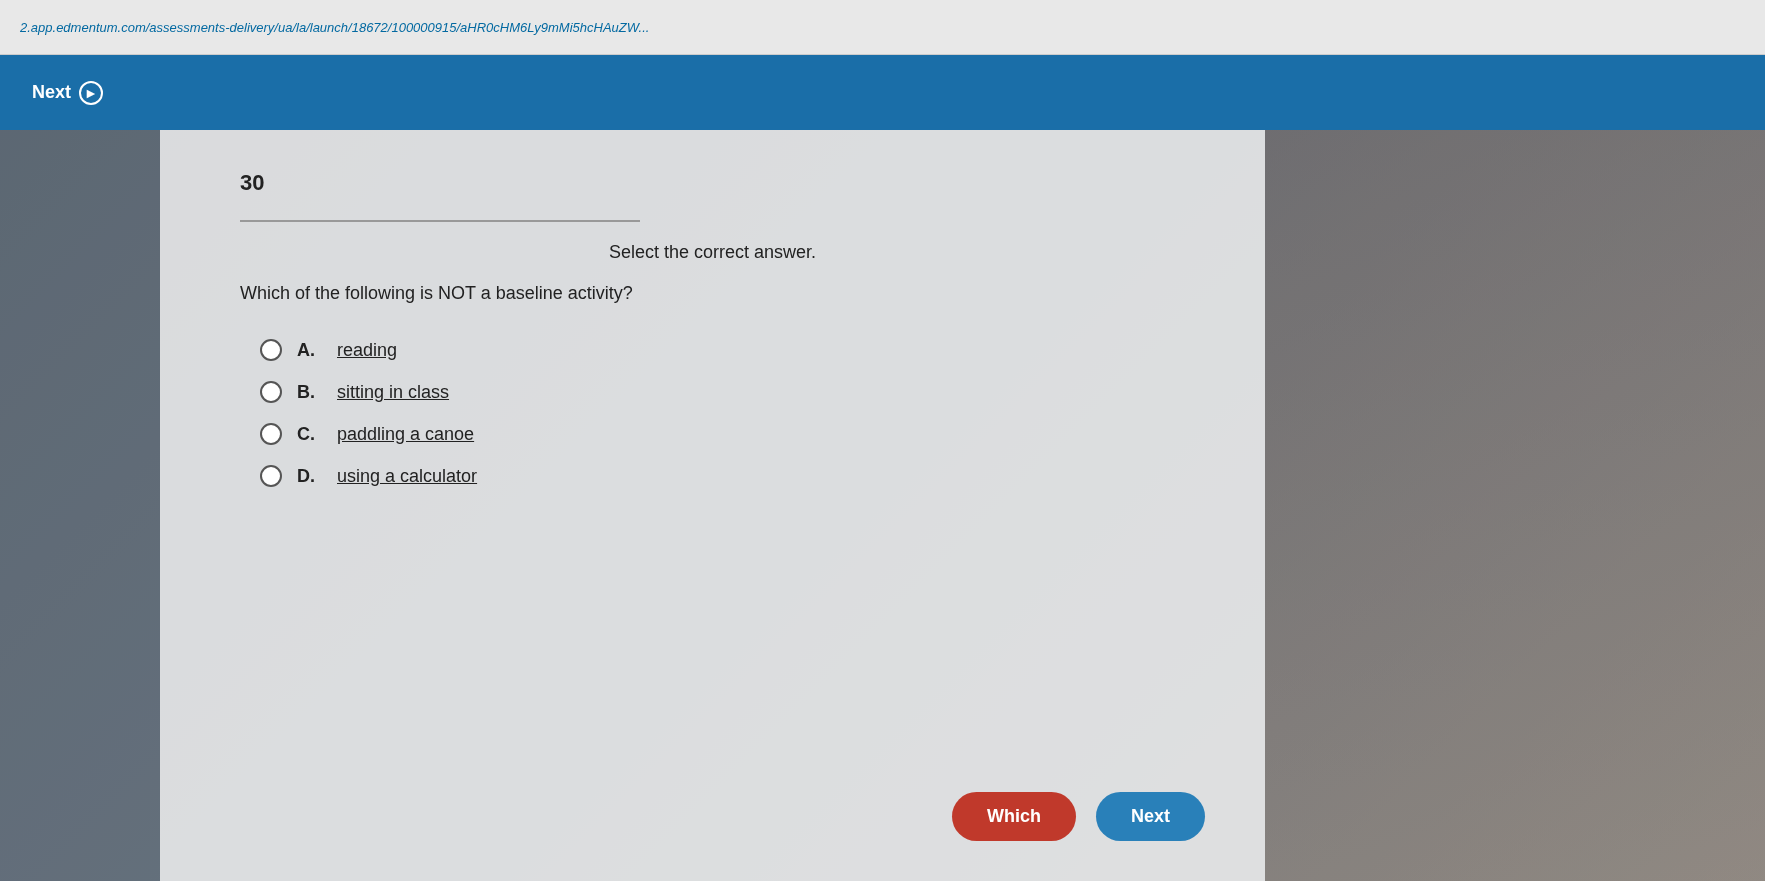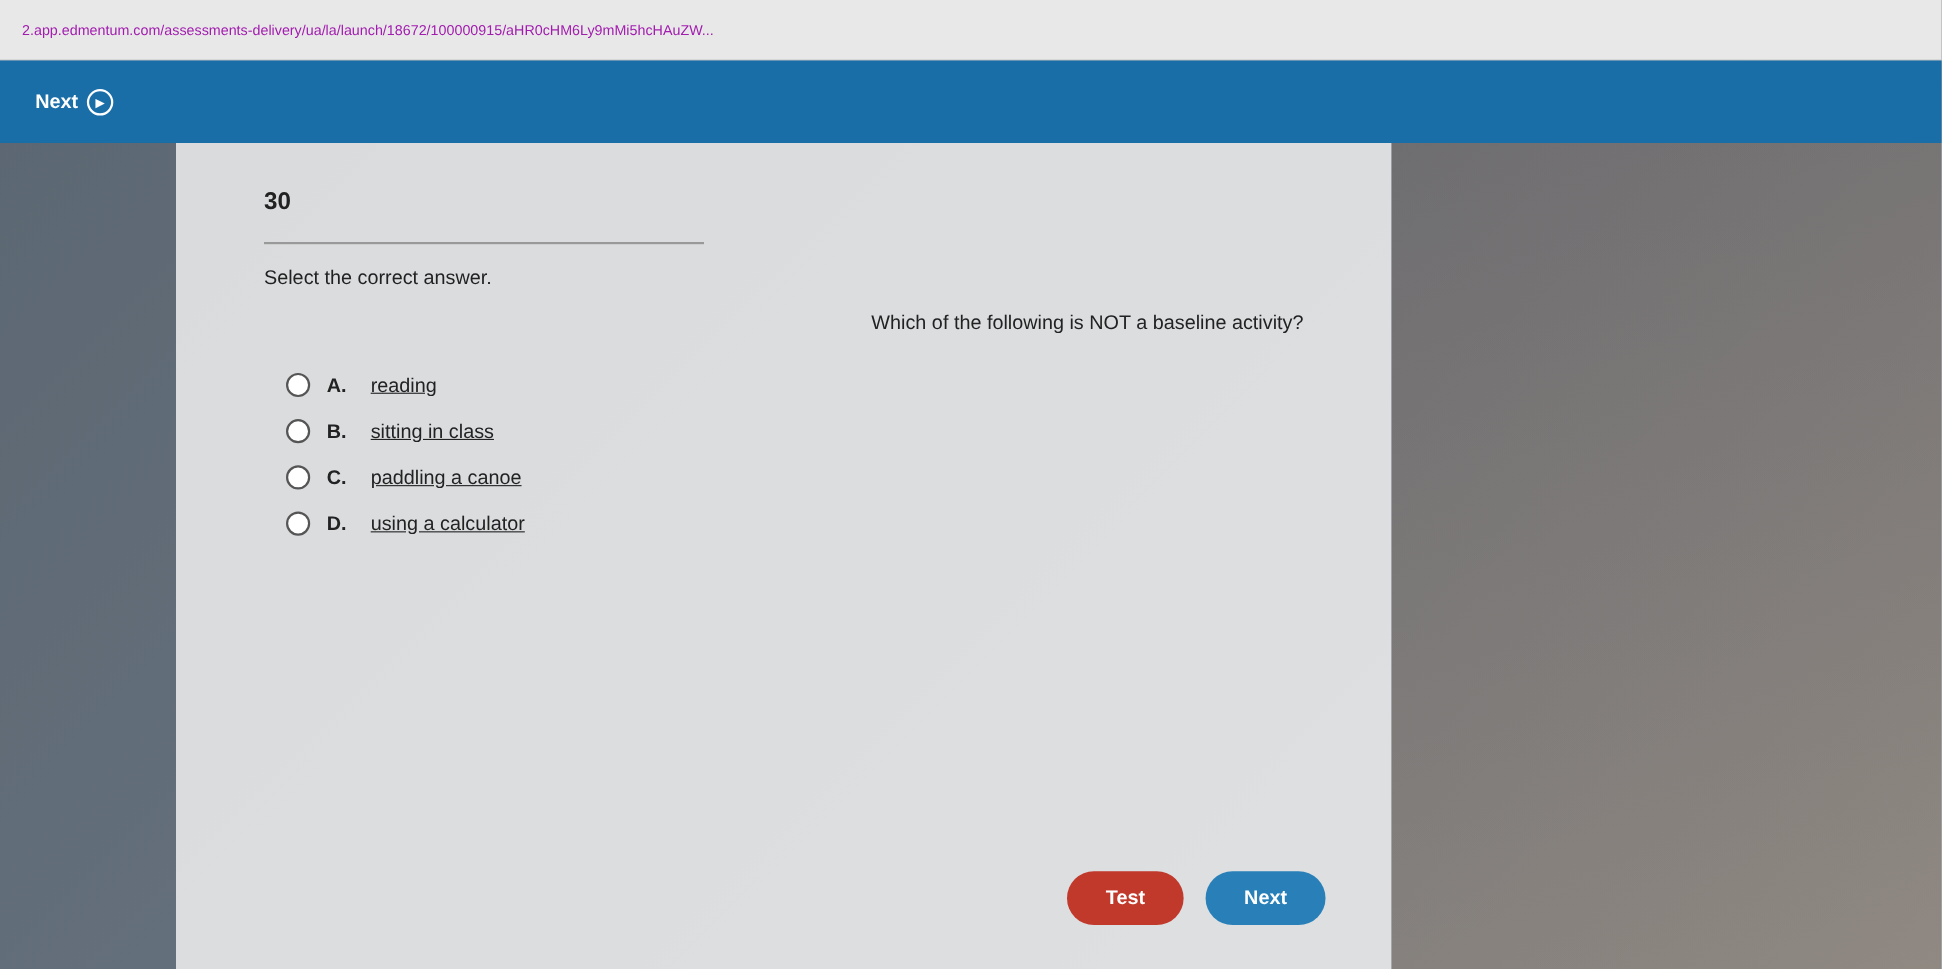--- a/index.html
+++ b/index.html
@@ -38,22 +38,23 @@
       background: #e8e8e8;
       z-index: 10;
       display: flex;
       align-items: center;
       padding: 0 10px;
       border-bottom: 1px solid #ccc;
     }
 
     .browser-url {
       font-size: 13px;
-      color: #a21caf;
+      color: #0369a1;
       margin-left: 10px;
+      font-style: italic;
     }
 
     
     .header-bar {
       position: absolute;
       top: 55px;
       left: 0;
       width: 100%;
       height: 75px;
       background: #1a6ea8;
@@ -130,28 +131,28 @@
       border-bottom: 2px solid #999;
       padding-bottom: 24px;
       width: 400px;
     }
 
     .question-instruction {
       font-size: 18px;
       color: #222;
       margin-bottom: 20px;
       margin-top: 20px;
+      text-align: center;
     }
 
     .question-text {
       font-size: 18px;
       color: #222;
       margin-bottom: 35px;
       font-weight: normal;
-      text-align: right;
     }
 
     .answer-options {
       display: flex;
       flex-direction: column;
       gap: 20px;
       margin-left: 20px;
     }
 
     .answer-option {
@@ -279,21 +280,21 @@
 
       <div class="answer-option">
         <div class="radio-circle"></div>
         <span class="option-label">D.</span>
         <span class="option-text">using a calculator</span>
       </div>
 
     </div>
 
     <div class="bottom-buttons">
-      <button class="reset-btn">Test</button>
+      <button class="reset-btn">Which</button>
       <button class="next-btn-bottom">Next</button>
     </div>
   </div>
 
   <div class="right-area">
     <div class="right-area-bg"></div>
   </div>
 
 </div>
 

